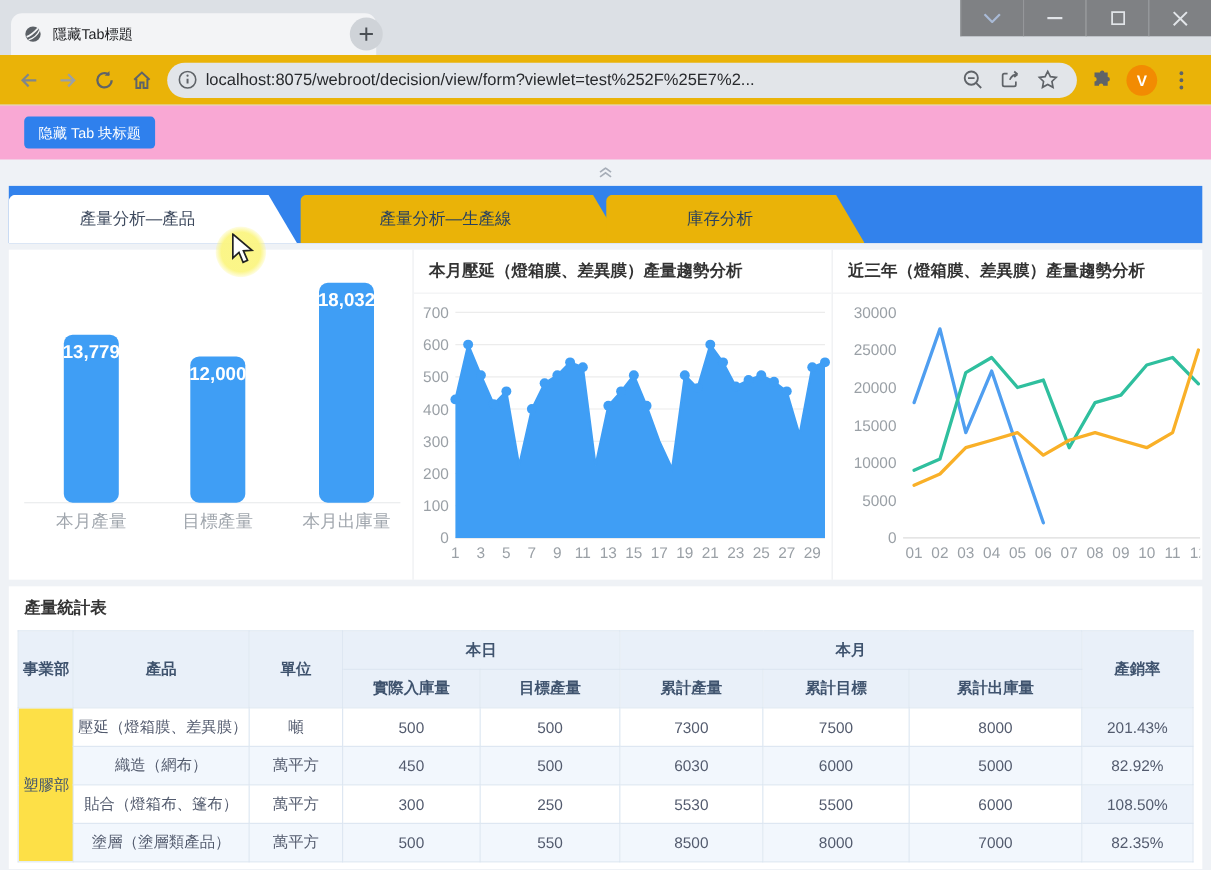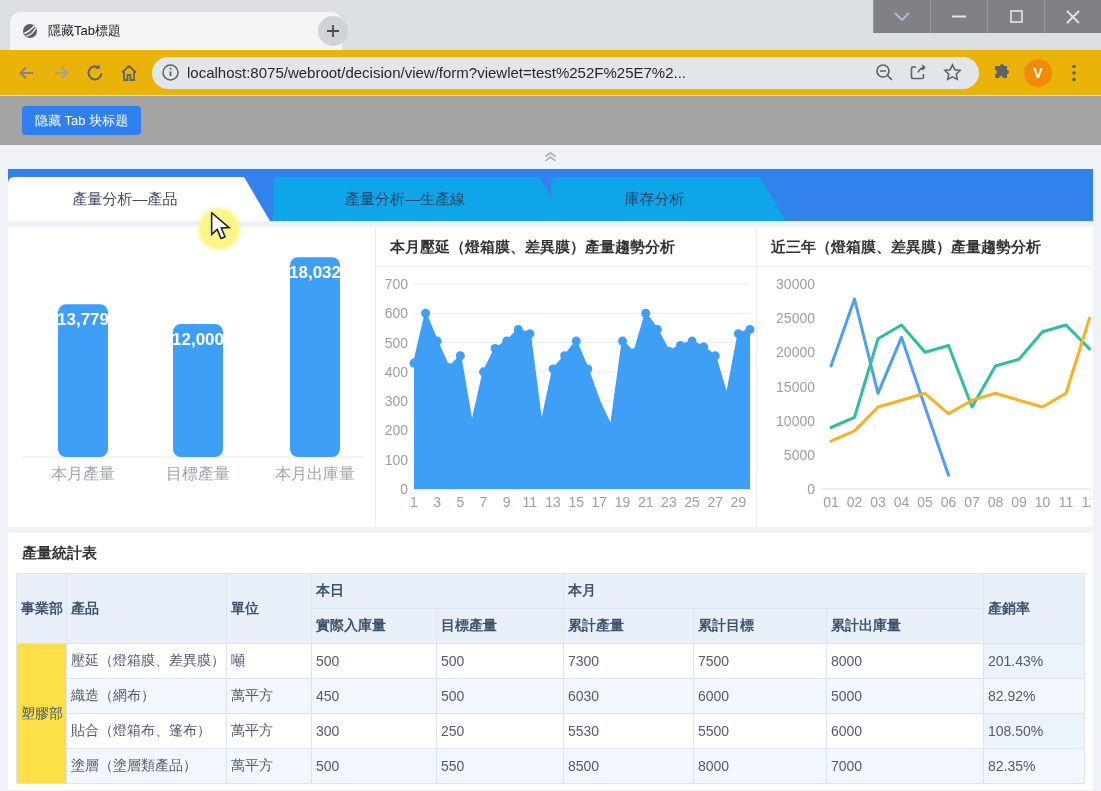--- a/index.html
+++ b/index.html
@@ -21,48 +21,48 @@
   .toolbar { height:46px; background:#eab308; border-bottom:1px solid #e0e2e5;
              display:flex; align-items:center; padding:0 10px; }
   .tbicon { width:34px; height:34px; display:grid; place-items:center; flex:0 0 auto; }
   .omnibox { flex:1; min-width:0; height:32px; background:#e2e5e9; border-radius:16px;
              display:flex; align-items:center; padding:0 10px; margin:0 6px; }
   .url { flex:1; min-width:0; font-size:15px; color:#27292c; white-space:nowrap; overflow:hidden; margin-left:8px; }
   .avatar { width:28px; height:28px; border-radius:50%; background:#f28b02; color:#fff;
             font-size:14px; font-weight:bold; display:grid; place-items:center; margin:0 5px; }
 
   
-  .param-pane { height:49px; background:#a3a3a3; position:relative; }
+  .param-pane { height:49px; background:#f9a8d4; position:relative; }
   .hide-tab-btn { position:absolute; left:22px; top:10px; height:29px; padding:0 13px;
                   background:#2f80ed; color:#fff; border:none; border-radius:4px; font-size:13px; cursor:pointer; }
   .dashboard { padding:0 8px; }
   .collapse-ctl { height:24px; display:flex; align-items:center; justify-content:center; }
 
   .fr-tabbar { position:relative; height:52px; background:#3282ec; overflow:hidden; }
   .fr-tab { position:absolute; top:8px; bottom:0; display:flex; align-items:center; justify-content:center;
-            font-size:15px; color:#29415f; background:#0ea5e9; padding-right:28px;
+            font-size:15px; color:#29415f; background:#eab308; padding-right:28px;
             clip-path:polygon(0 0, calc(100% - 26px) 0, 100% 100%, 0 100%);
             border-top-left-radius:6px; cursor:pointer; }
   .fr-tab.active { left:0; width:262px; background:#fff; color:#3e4a5e; }
   .fr-tab.t2 { left:265px; width:292px; }
   .fr-tab.t3 { left:543px; width:235px; }
 
   .charts-row { margin-top:6px; background:#fff; display:flex; height:300px; }
   .panel { overflow:hidden; }
   .panel + .panel { border-left:1px solid #ebedf0; }
   .p1 { width:367px; } .p2 { width:381px; } .p3 { flex:1; }
   .panel-h { height:40px; line-height:40px; padding-left:14px; font-size:15px; font-weight:bold;
              color:#333; border-bottom:1px solid #f0f1f3; white-space:nowrap; overflow:hidden; }
   .panel svg.chart { display:block; }
 
   .table-panel { margin-top:6px; background:#fff; height:257px; overflow:hidden; }
   .tbl-title { height:40px; line-height:40px; padding-left:14px; font-size:15px; font-weight:bold; color:#333; }
   table.stat { border-collapse:collapse; margin:0 8px; width:1068px; table-layout:fixed;
                font-size:14px; color:#535b6e; }
-  table.stat th, table.stat td { border:1px solid #dbe5f1; height:35px; text-align:left;
+  table.stat th, table.stat td { border:1px solid #dbe5f1; height:35px; text-align:center;
                padding:0 4px; overflow:hidden; white-space:nowrap; }
   table.stat thead th { background:#e9f0f9; color:#3f536e; font-weight:bold; }
   table.stat tbody tr:nth-child(even) td { background:#f2f7fd; }
   table.stat td.dept { background:#fde047; color:#3f536e; }
   table.stat td.ratio { background:#edf3fb; }
 
   
   .cursor-halo { position:absolute; left:196px; top:206px; width:46px; height:46px; border-radius:50%;
                  background:radial-gradient(circle, rgba(251,245,130,0.95) 0 55%, rgba(251,245,130,0) 75%);
                  z-index:40; pointer-events:none; }

